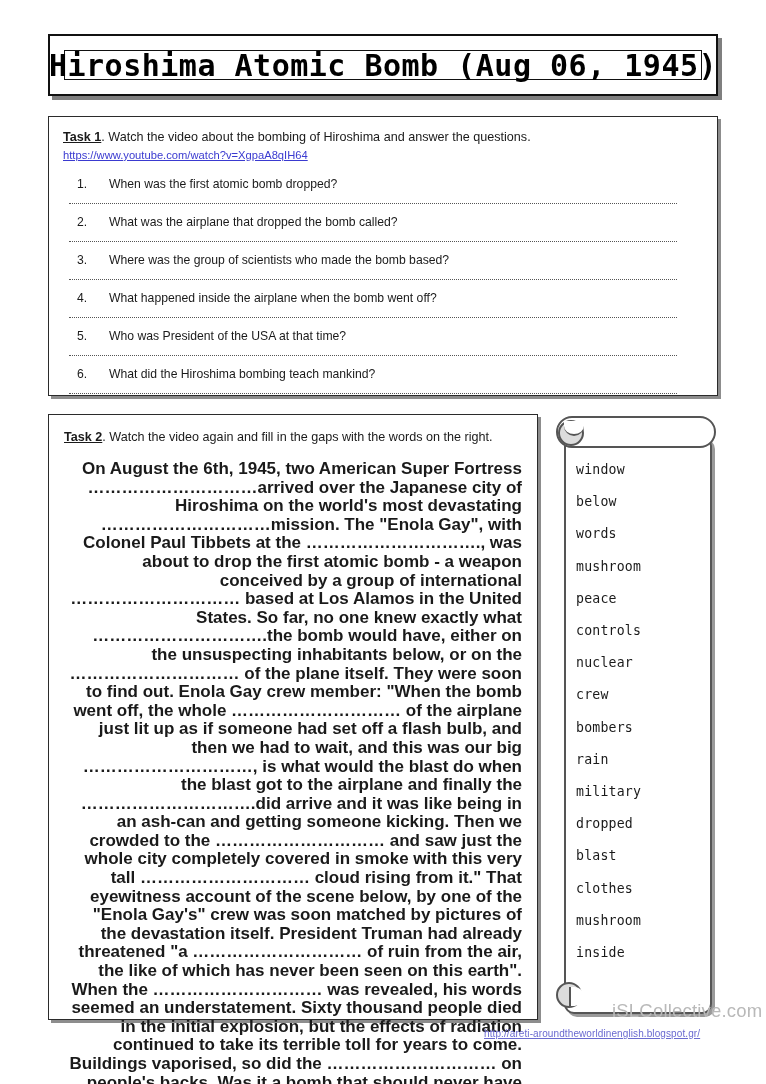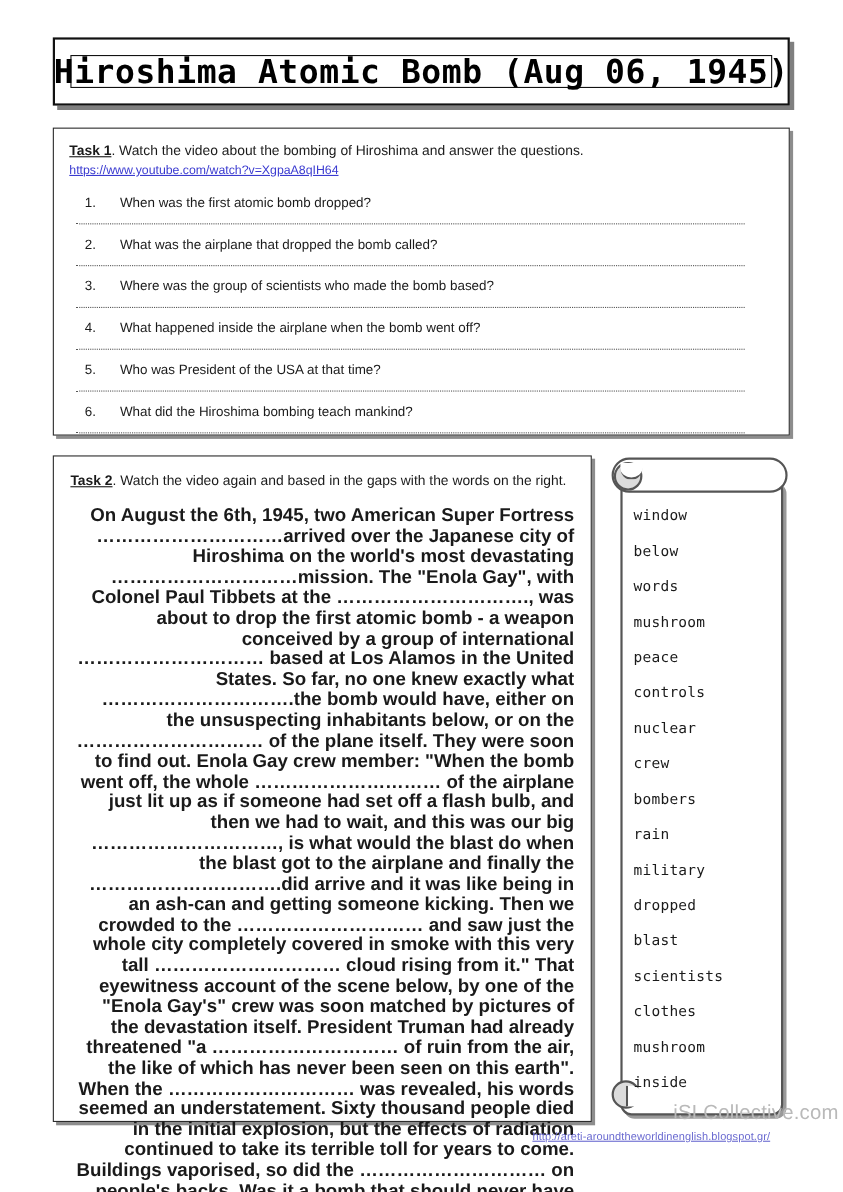--- a/index.html
+++ b/index.html
@@ -253,21 +253,21 @@
     <li>
       <span class="q-num">6.</span>
       <span class="q-text">What did the Hiroshima bombing teach mankind?</span>
       <span class="dotline"></span>
     </li>
   </ul>
 </div>
 
 <div class="panel" id="task2-box">
   <div id="task2-intro">
-    <span class="task-label">Task 2</span><span>. Watch the video again and based in the gaps with the words on the right.</span>
+    <span class="task-label">Task 2</span><span>. Watch the video again and fill in the gaps with the words on the right.</span>
   </div>
   <div id="task2-passage">On August the 6th, 1945, two American Super Fortress …………………………arrived over the Japanese city of Hiroshima on the world's most devastating …………………………mission. The "Enola Gay", with Colonel Paul Tibbets at the …………………………., was about to drop the first atomic bomb - a weapon conceived by a group of international ………………………… based at Los Alamos in the United States. So far, no one knew exactly what ………………………….the bomb would have, either on the unsuspecting inhabitants below, or on the ………………………… of the plane itself. They were soon to find out. Enola Gay crew member: "When the bomb went off, the whole ………………………… of the airplane just lit up as if someone had set off a flash bulb, and then we had to wait, and this was our big …………………………, is what would the blast do when the blast got to the airplane and finally the ………………………….did arrive and it was like being in an ash-can and getting someone kicking. Then we crowded to the ………………………… and saw just the whole city completely covered in smoke with this very tall ………………………… cloud rising from it." That eyewitness account of the scene below, by one of the "Enola Gay's" crew was soon matched by pictures of the devastation itself. President Truman had already threatened "a ………………………… of ruin from the air, the like of which has never been seen on this earth". When the ………………………… was revealed, his words seemed an understatement. Sixty thousand people died in the initial explosion, but the effects of radiation continued to take its terrible toll for years to come. Buildings vaporised, so did the ………………………… on people's backs. Was it a bomb that should never have been ………………………….? Some people thought so. Others argued that it shortened the war and kept the subsequent ………………………… One thing was not in doubt: Hiroshima taught mankind the awful truth about ………………………… weapons and just what horror they could bestow.</div>
 </div>
 
 <div id="scroll-wrap">
   <div id="scroll-body"></div>
   <div id="scroll-topbar"></div>
   <div id="scroll-curl-top"></div>
   <div id="scroll-curl-bottom"></div>
   <ul id="word-list">
@@ -277,21 +277,20 @@
     <li>mushroom</li>
     <li>peace</li>
     <li>controls</li>
     <li>nuclear</li>
     <li>crew</li>
     <li>bombers</li>
     <li>rain</li>
     <li>military</li>
     <li>dropped</li>
     <li>blast</li>
-    <li>scientists</li>
     <li>clothes</li>
     <li>mushroom</li>
     <li>inside</li>
   </ul>
 </div>
 
 <a id="footer-link" href="#">http://areti-aroundtheworldinenglish.blogspot.gr/</a>
 <div id="isl-logo">iSLCollective.com</div>
 
 </body></html>

